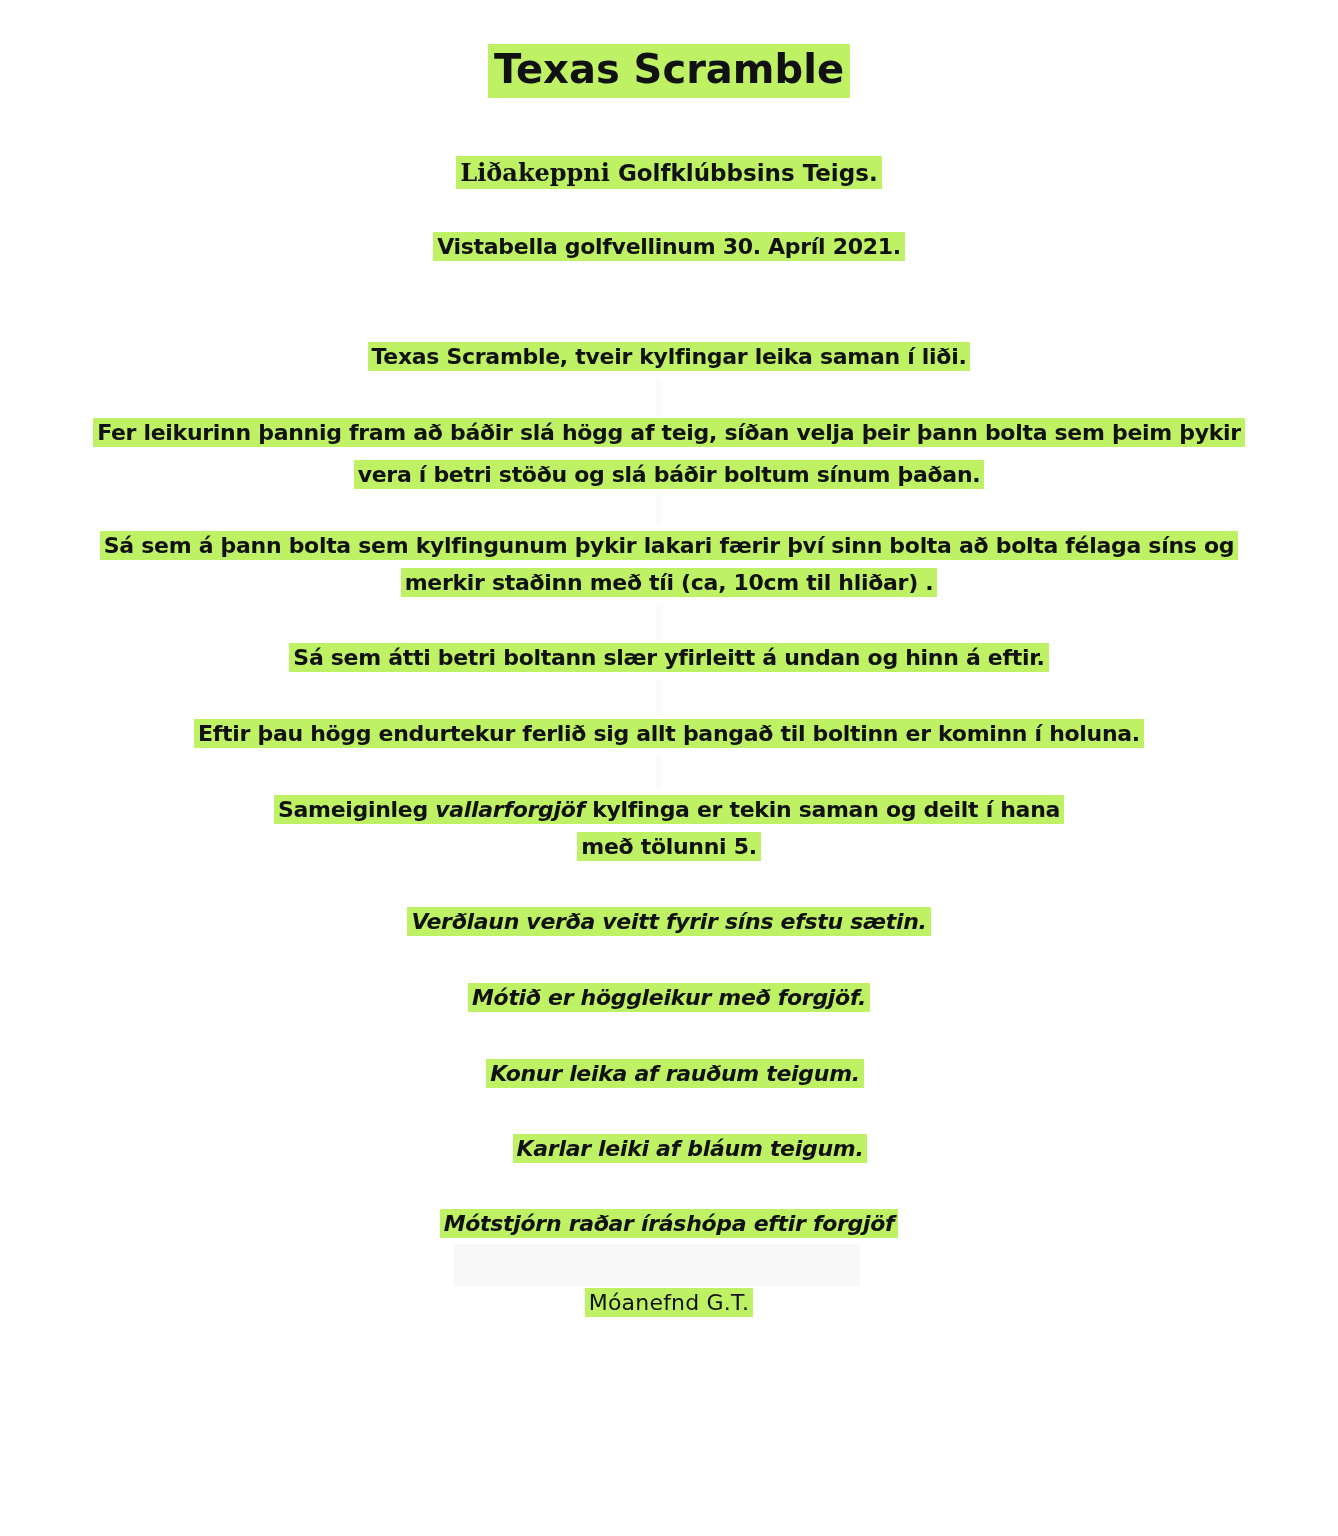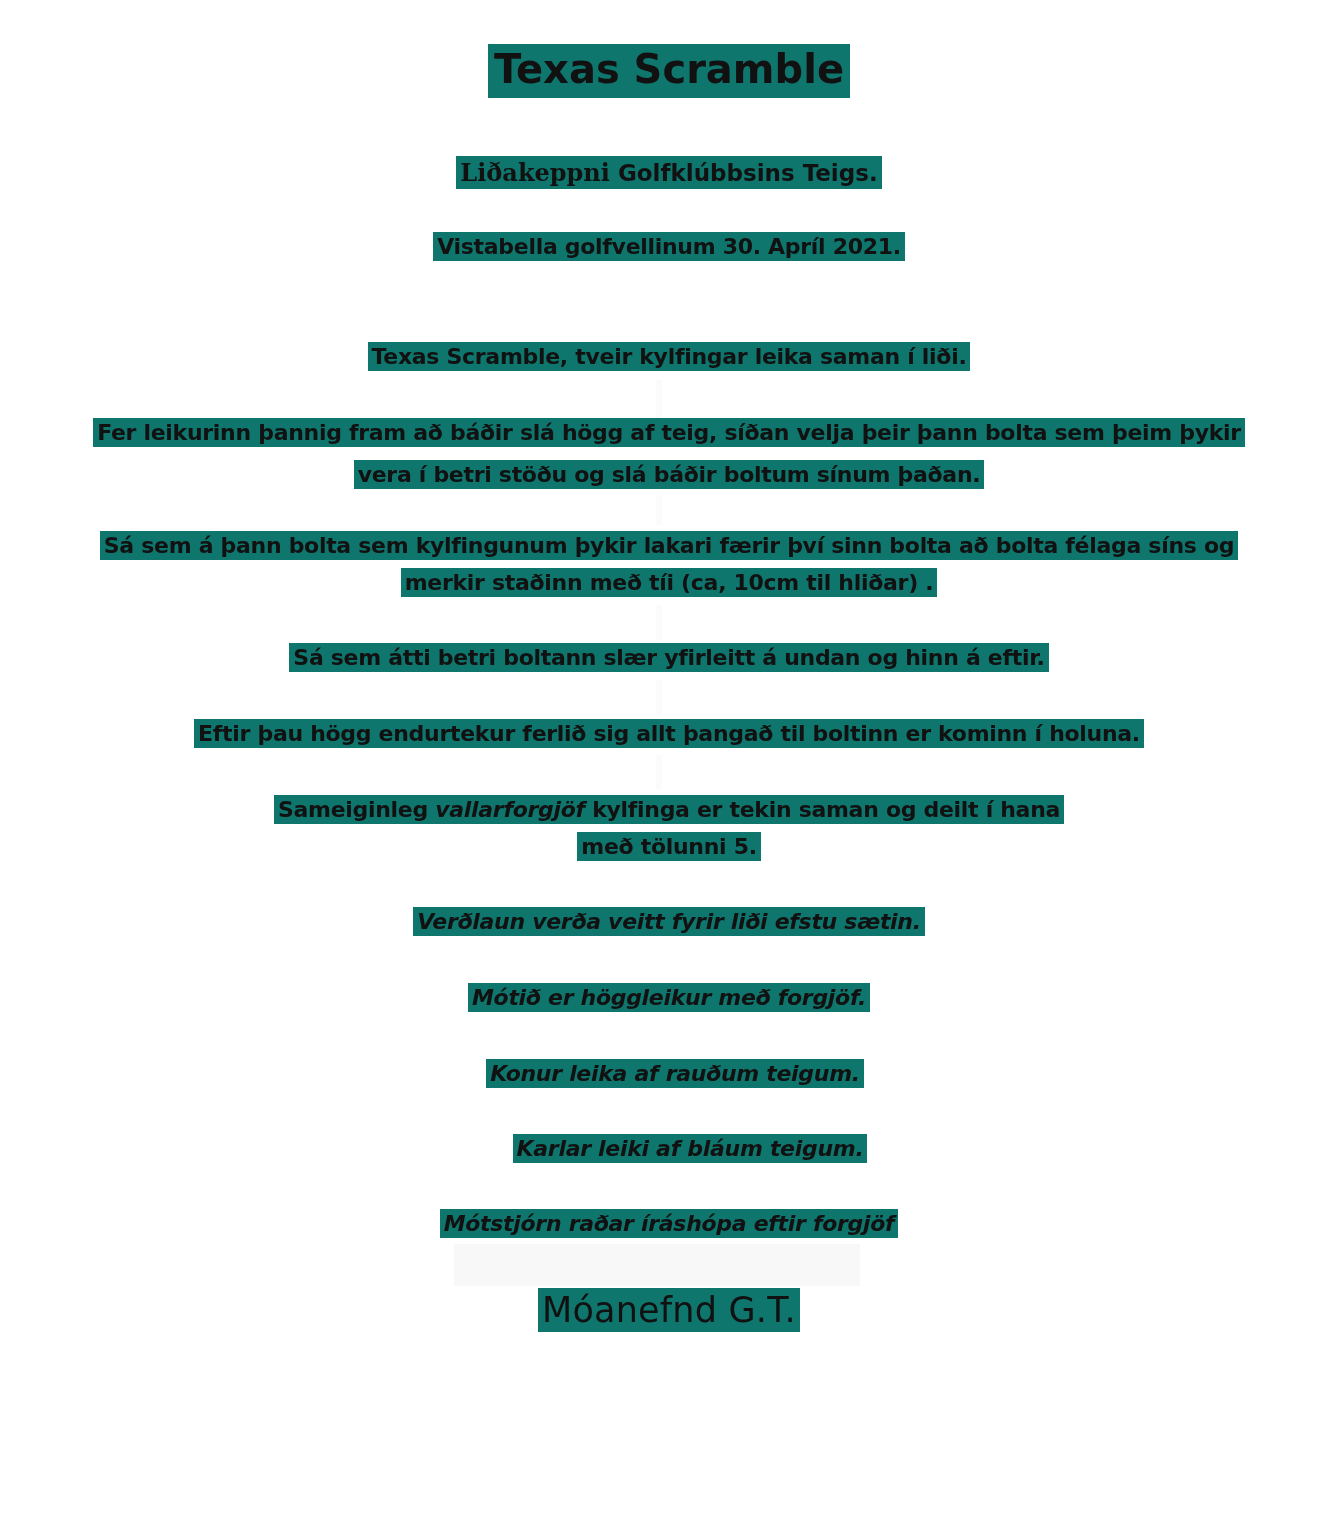--- a/index.html
+++ b/index.html
@@ -22,40 +22,40 @@
       height: 1536px;
     }
     .line {
       position: absolute;
       left: 0;
       width: 1338px;
       text-align: center;
       white-space: nowrap;
     }
     .hl {
-      background: #0f766e;
+      background: #bef264;
       padding: 2px 4px;
       display: inline-block;
     }
     .title {
       top: 44px;
       font-size: 40px;
       font-weight: bold;
       letter-spacing: 0px;
     }
     .title .hl { padding: 2px 6px 6px 6px; }
     .subtitle { top: 156px; font-size: 23px; font-weight: bold; }
     .subtitle .serif {
       font-family: "DejaVu Serif", "Liberation Serif", serif;
       font-weight: bold;
       font-size: 24px;
     }
     .body-line { font-size: 22px; font-weight: bold; letter-spacing: -0.3px; }
     .italic { font-style: italic; }
-    .signature { font-size: 35px; font-weight: normal; letter-spacing: 0.2px; }
+    .signature { font-size: 22px; font-weight: normal; letter-spacing: 0.2px; }
     .gap-block {
       position: absolute;
       left: 454px;
       top: 1244px;
       width: 406px;
       height: 42px;
       background: #f8f8f8;
     }
     .faint-rule {
       position: absolute;
@@ -114,21 +114,21 @@
   </div>
 
   <div class="line body-line" style="top:795px;">
     <span class="hl"><span>Sameiginleg </span><span class="italic">vallarforgjöf</span><span>  kylfinga er tekin saman og deilt í hana</span></span>
   </div>
   <div class="line body-line" style="top:832px;">
     <span class="hl">með tölunni  5.</span>
   </div>
 
   <div class="line body-line italic" style="top:907px;">
-    <span class="hl">Verðlaun verða veitt fyrir liði efstu sætin.</span>
+    <span class="hl">Verðlaun verða veitt fyrir síns efstu sætin.</span>
   </div>
   <div class="line body-line italic" style="top:983px;">
     <span class="hl">Mótið er höggleikur með forgjöf.</span>
   </div>
   <div class="line body-line italic" style="top:1059px;padding-left:6px;">
     <span class="hl">Konur leika af rauðum teigum.</span>
   </div>
   <div class="line body-line italic" style="top:1134px;padding-left:21px;">
     <span class="hl">Karlar leiki af bláum teigum.</span>
   </div>

